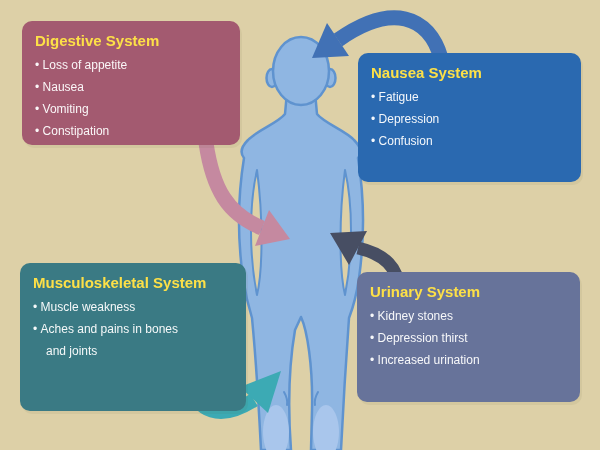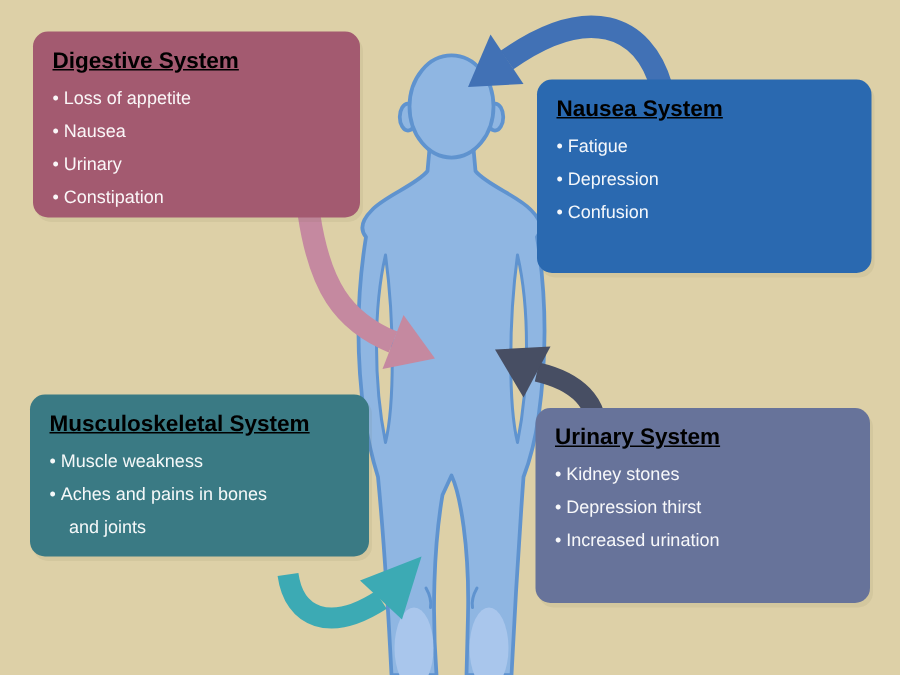--- a/index.html
+++ b/index.html
@@ -9,34 +9,33 @@
   }
   #scene { position:absolute; left:0; top:0; width:600px; height:450px; }
   svg.diagram { position:absolute; left:0; top:0; }
 
   .sysbox {
     position:absolute; border-radius:10px; color:#ffffff;
     padding:11px 13px; box-sizing:border-box;
     box-shadow:2px 3px 0 rgba(90,80,40,0.07);
   }
   .sysbox h2 {
-    margin:0 0 5px 0; font-size:15px; font-weight:bold; color:#000000;
+    margin:0 0 5px 0; font-size:15px; font-weight:bold; color:#fde047;
     white-space:nowrap;
-    text-decoration:underline;
   }
   .sysbox ul {
     list-style:none; margin:0; padding:0;
     font-size:12px; line-height:22px; color:rgba(255,255,255,0.95);
   }
   .sysbox li { padding-left:13px; text-indent:-13px; }
   .sysbox li::before { content:"\2022\00a0"; }
 
   .box-digestive       { left:22px;  top:21px;  width:218px; height:124px; }
   .box-nervous         { left:358px; top:53px;  width:223px; height:129px; }
-  .box-musculoskeletal { left:20px;  top:263px; width:226px; height:108px; }
+  .box-musculoskeletal { left:20px;  top:263px; width:226px; height:148px; }
   .box-urinary         { left:357px; top:272px; width:223px; height:130px; }
   .box-musculoskeletal li:nth-child(2) { max-width:155px; }
 </style>
 </head>
 <body style="background: rgb(221, 208, 167);">
 
 <div id="scene">
 
   <svg class="diagram" width="600" height="450" viewBox="0 0 600 450">
 
@@ -91,21 +90,21 @@
       <path stroke="#474e63" fill="none" stroke-width="13" d="M 398 292 C 400 268, 384 254, 358 248"></path>
       <polygon points="330,233 367,231 349,265" fill="#474e63"></polygon>
     </g>
   </svg>
 
   <div class="sysbox box-digestive" style="background-color: rgb(163, 90, 112);">
     <h2>Digestive System</h2>
     <ul>
       <li>Loss of appetite</li>
       <li>Nausea</li>
-      <li>Urinary</li>
+      <li>Vomiting</li>
       <li>Constipation</li>
     </ul>
   </div>
 
   <div class="sysbox box-nervous" style="background-color: rgb(42, 105, 176);">
     <h2>Nausea System</h2>
     <ul>
       <li>Fatigue</li>
       <li>Depression</li>
       <li>Confusion</li>

